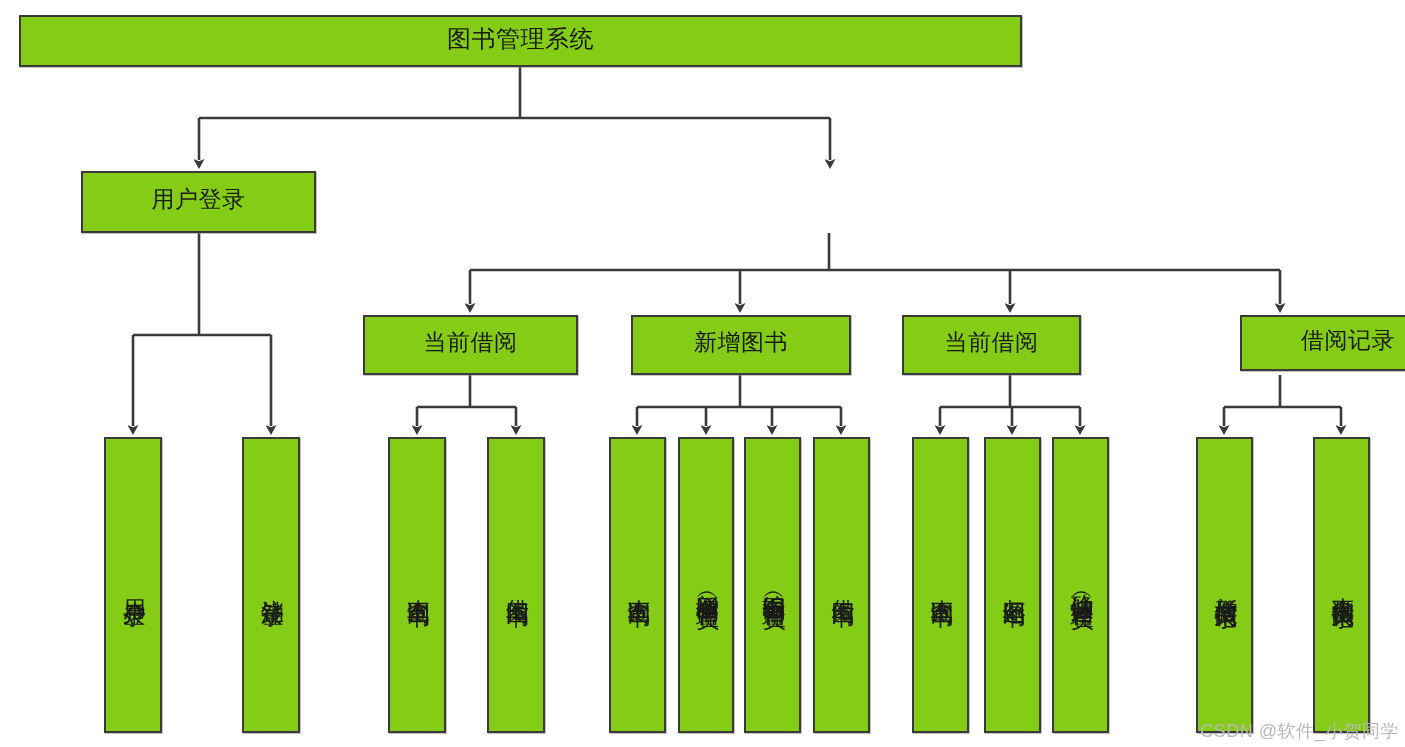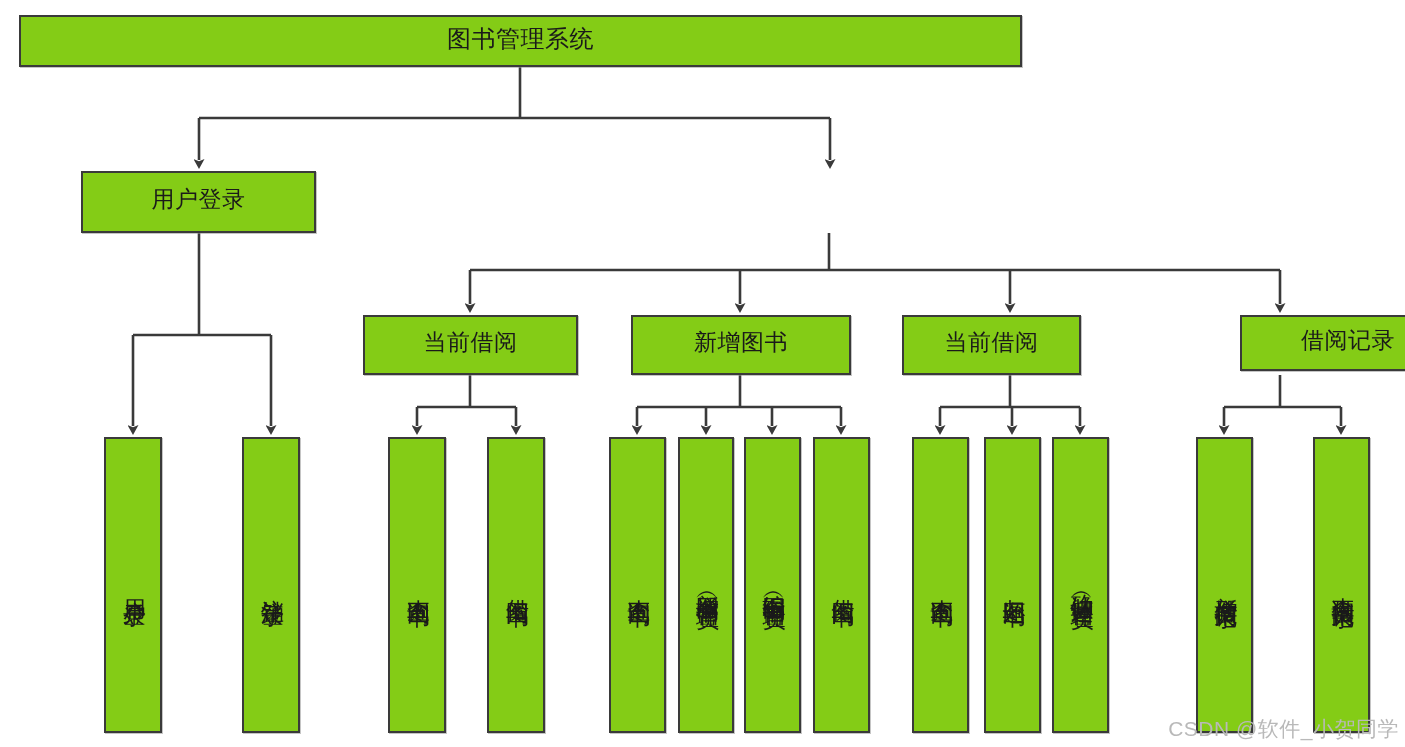--- a/index.html
+++ b/index.html
@@ -62,21 +62,21 @@
     font-size: 23px;
     line-height: 1.05;
     letter-spacing: 2px;
     white-space: nowrap;
     max-height: 286px;
   }
   #watermark {
     position: absolute;
     right: 6px;
     bottom: 4px;
-    font-size: 21px;
+    font-size: 18px;
     color: #b9b9b9;
     white-space: nowrap;
     letter-spacing: 0.5px;
   }
 </style>
 </head>
 <body>
 
 <div id="canvas">
 

